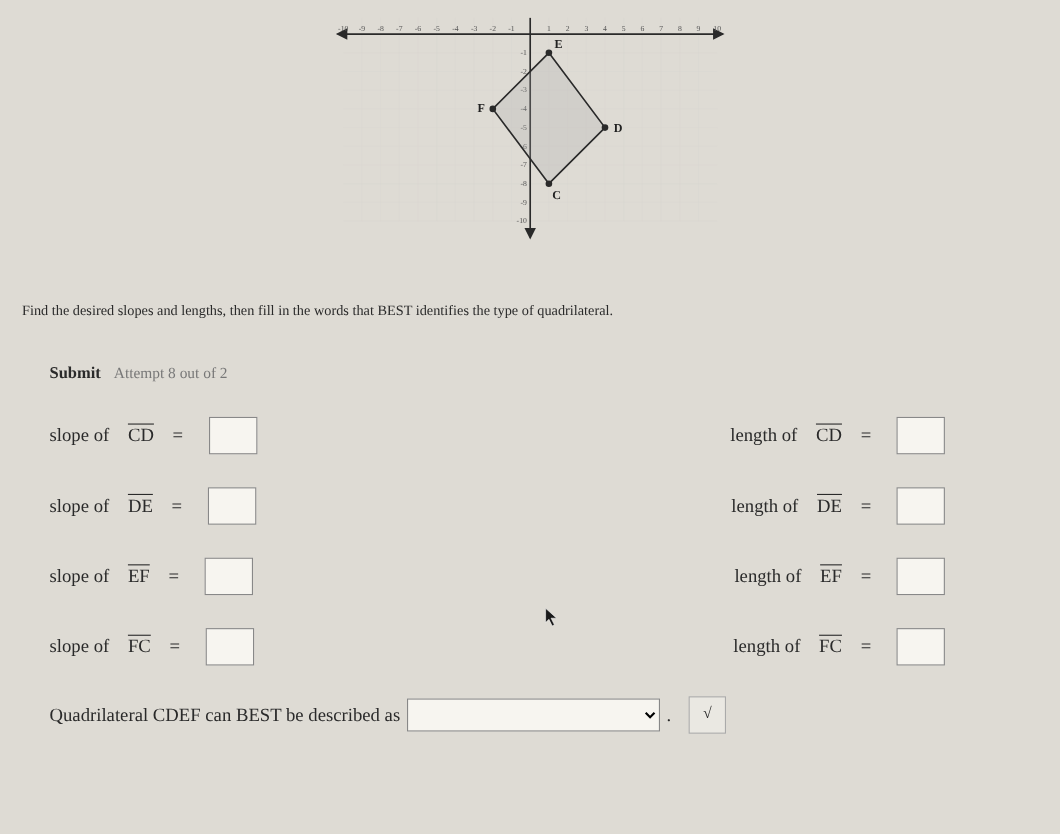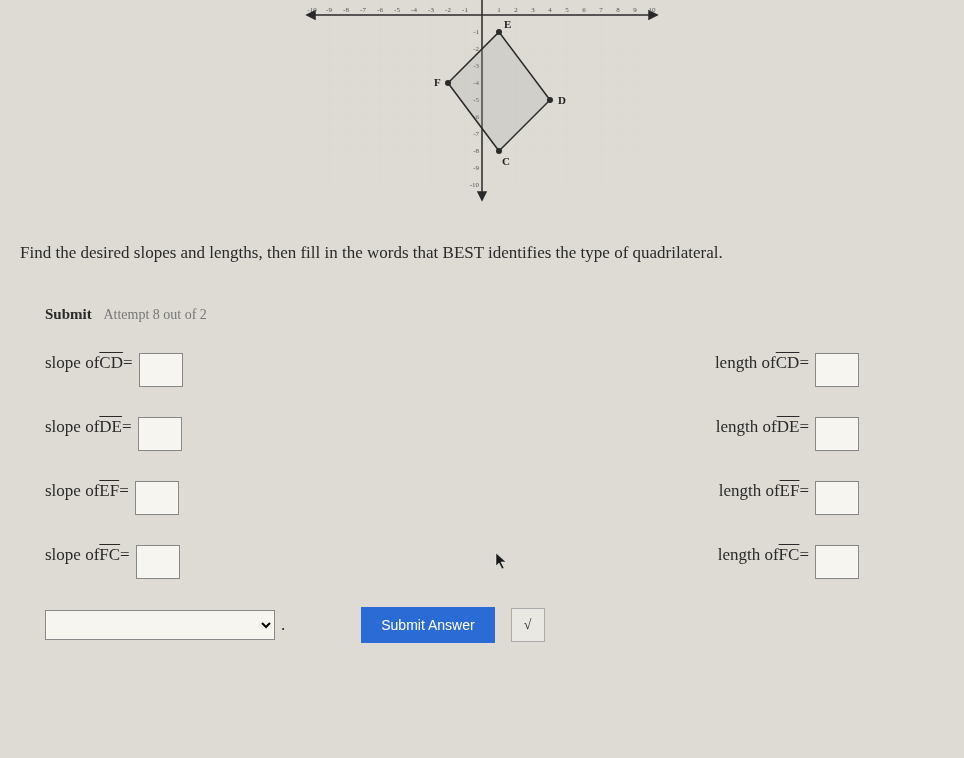--- a/index.html
+++ b/index.html
@@ -10,42 +10,42 @@
     background: #dedbd4;
     color: #2a2a2a;
     width: 964px;
     height: 758px;
     position: relative;
     overflow: hidden;
   }
   .graph-area {
     width: 400px;
     height: 210px;
-    margin: 0 auto;
+    margin: 16px auto;
     position: relative;
     overflow: hidden;
   }
   .instruction {
-    font-size: 17px;
+    font-size: 13px;
     padding: 30px 20px 10px 20px;
     line-height: 1.5;
   }
   .answer-header {
     padding: 30px 0 5px 45px;
     font-size: 15px;
   }
   .answer-header .bold { font-weight: bold; }
   .answer-header .attempt { color: #777; font-size: 14px; margin-left: 8px; }
   .fields {
     display: flex;
     padding: 25px 45px 0 45px;
     gap: 60px;
   }
   .col { flex: 1; display: flex; flex-direction: column; gap: 30px; }
-  .field-row { display: flex; font-size: 17px; white-space: nowrap; }
+  .field-row { display: flex; align-items: center; font-size: 17px; white-space: nowrap; gap: 17px; }
   .overline { text-decoration: overline; }
   .input-small {
     width: 44px;
     height: 34px;
     border: 1px solid #888;
     background: #f7f5f0;
     margin-left: 6px;
     font-size: 15px;
     text-align: center;
   }
@@ -255,23 +255,23 @@
     <div class="field-row">
       <span>length of </span>
         <span class="overline">FC</span>
         <span> = </span>
       <input class="input-small" style="">
     </div>
   </div>
 </div>
 
 <div class="bottom-row">
+  <span>Quadrilateral CDEF can BEST be described as </span>
   <select class="select-box"></select>
   <span>.</span>
-  <button class="submit-btn">Submit Answer</button>
   <div class="sqrt-btn">
       <span>√</span>
     </div>
 </div>
 
 <div class="cursor-icon">
   <svg width="14" height="18" viewBox="0 0 14 18">
       <path d="M1 1 L1 14 L4 11 L7 17 L9 16 L6 10 L11 10 Z" fill="#1a1a1a" stroke="#fff" stroke-width="0.5"></path>
     </svg>
 </div>

